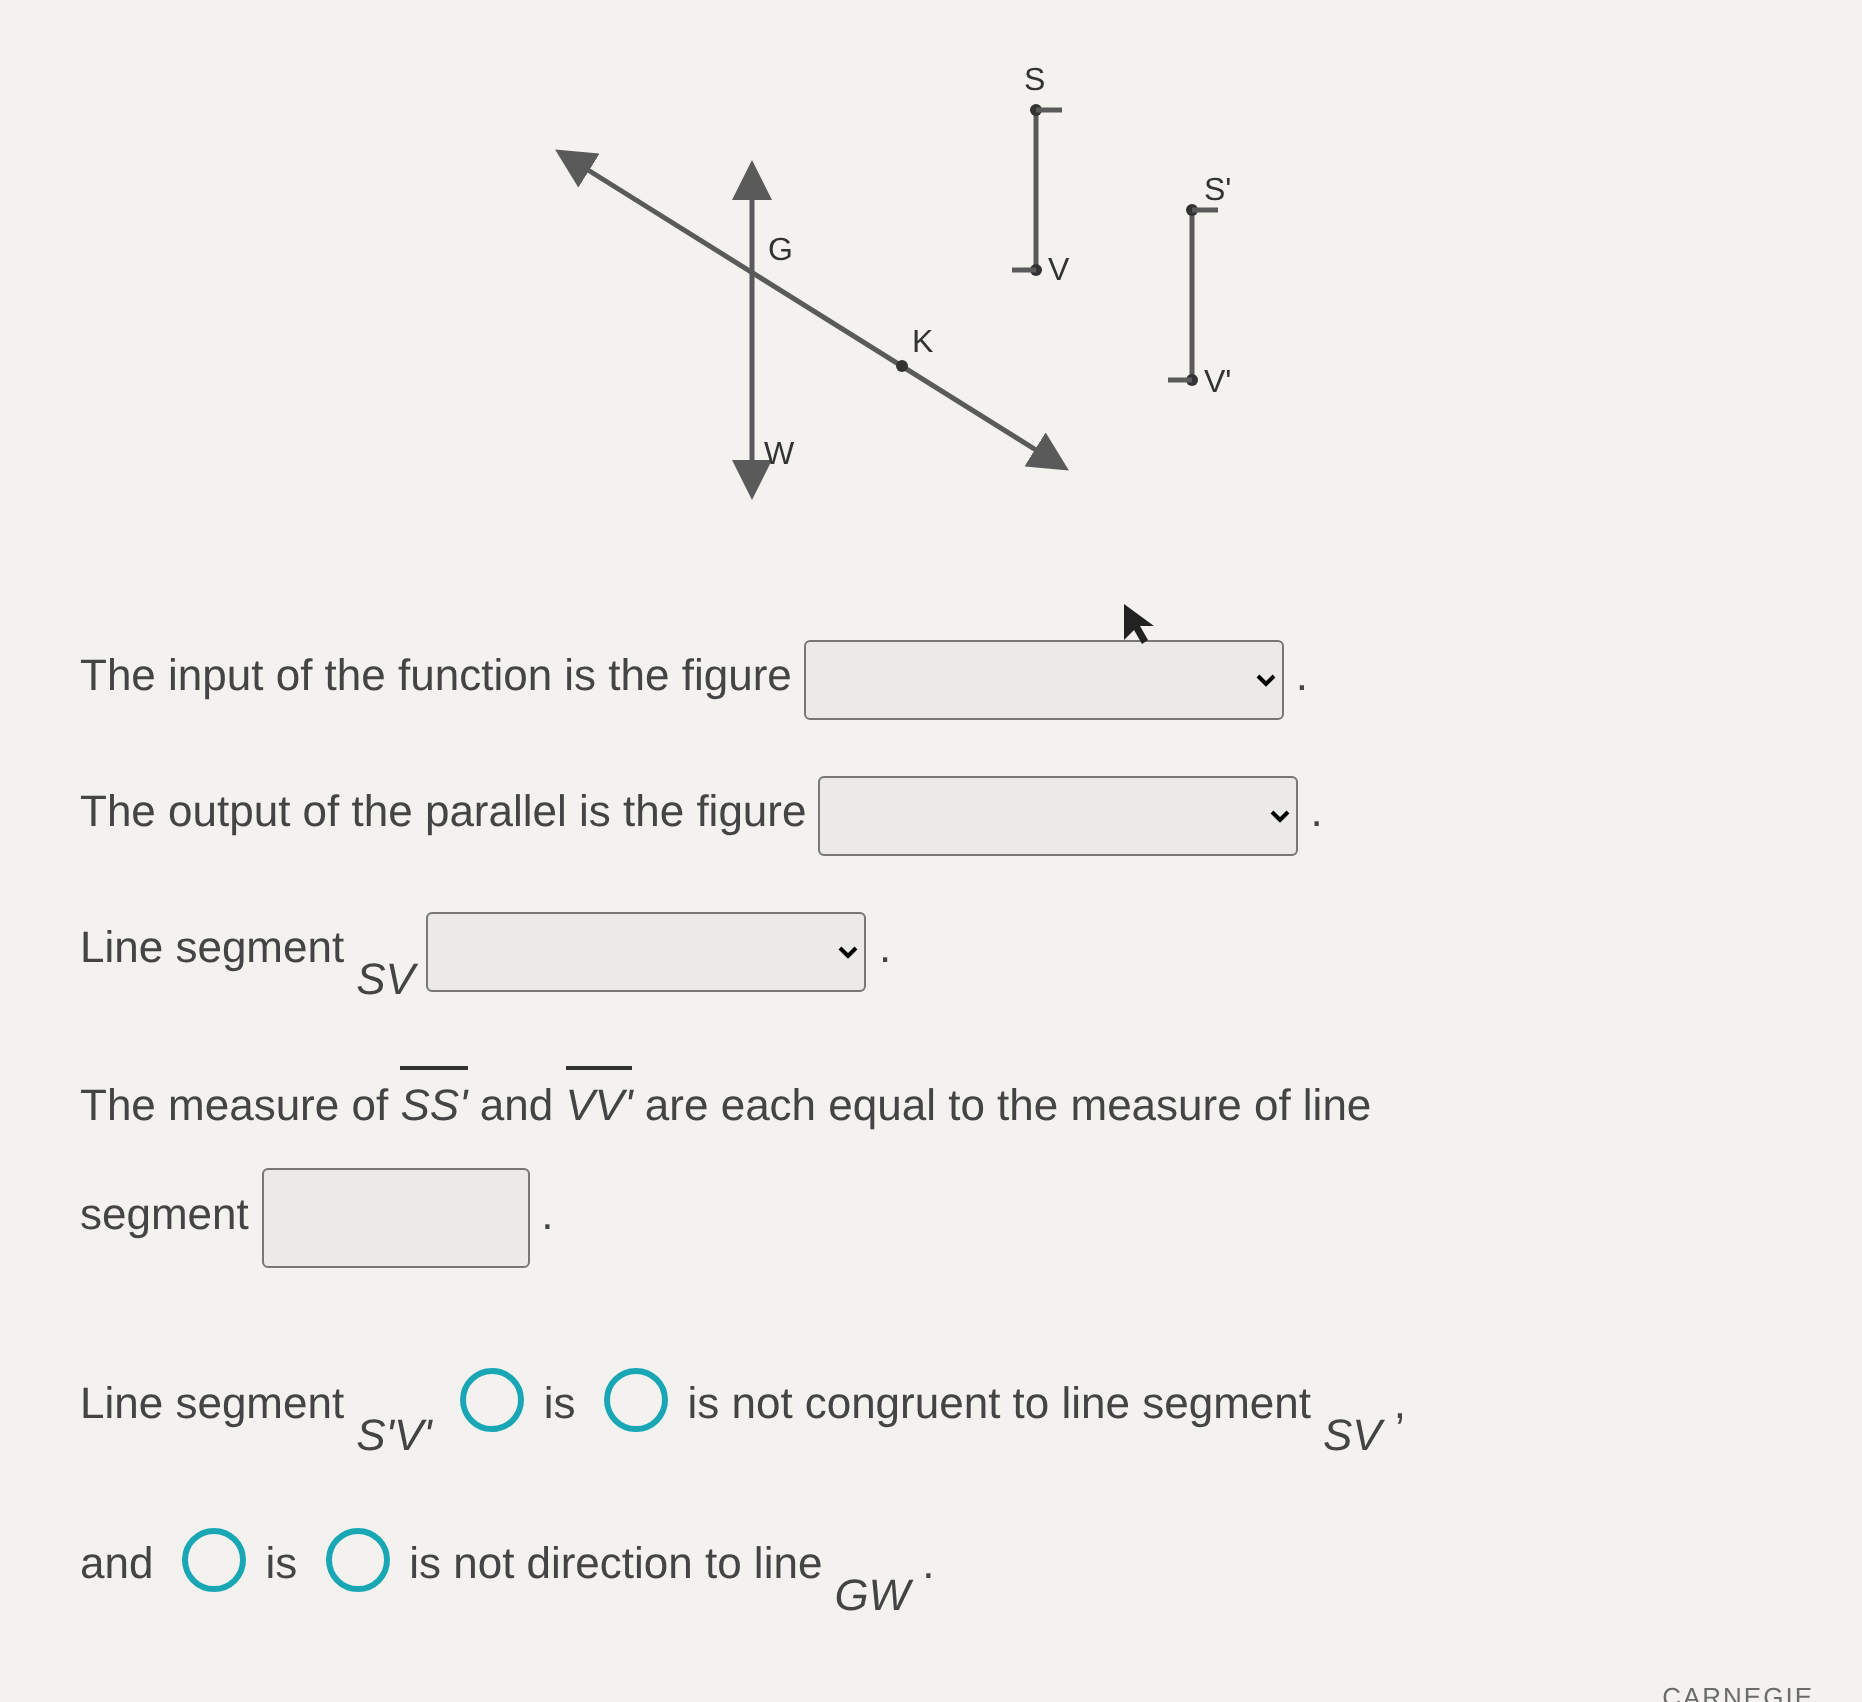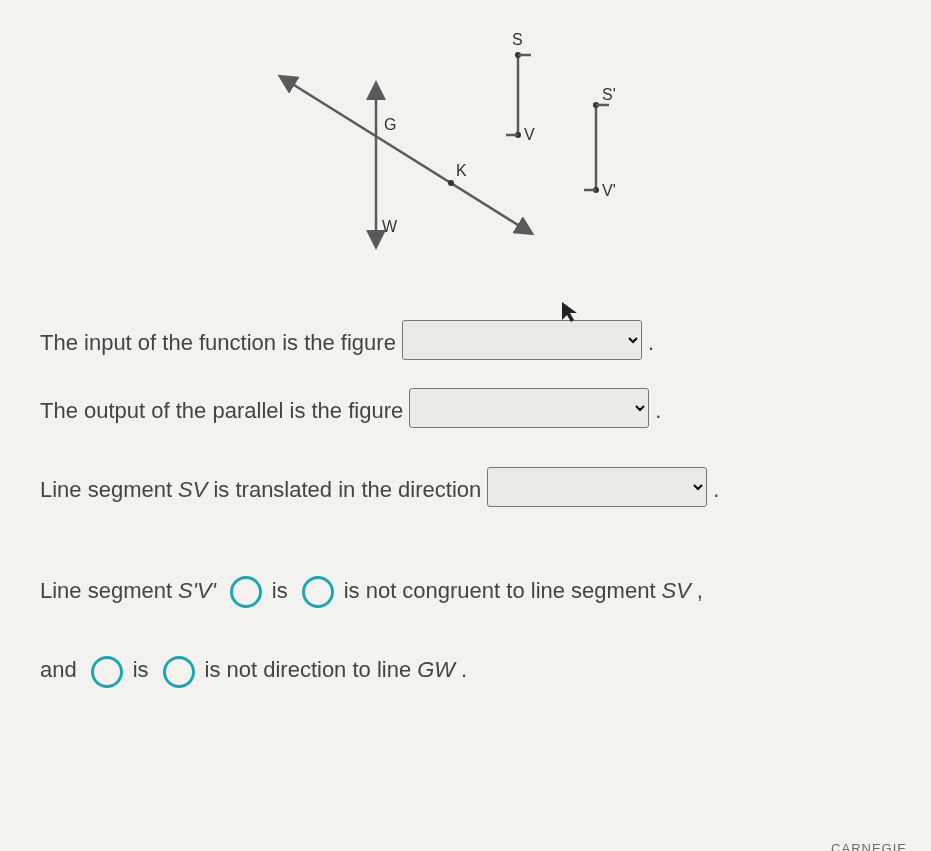--- a/index.html
+++ b/index.html
@@ -21,21 +21,21 @@
     margin-bottom: 40px;
   }
   svg.diagram { display: block; }
   .line {
     font-size: 22px;
     color: #444;
     margin: 28px 0;
     line-height: 1.6;
     display: flex;
     flex-wrap: wrap;
-    align-items: flex-end;
+    align-items: flex-start;
     gap: 8px 6px;
   }
   .line .text { white-space: nowrap; }
   .italic { font-style: italic; margin-top: 16px; }
   select.dropdown, input.textfield {
     height: 40px;
     border: 1px solid #777;
     background: #eceae7;
     font-size: 18px;
     padding: 4px 6px;
@@ -143,25 +143,35 @@
 
   <div class="line">
     <span class="text">The output of the parallel is the figure</span>
     <select class="dropdown" title=""></select>
     <span class="text">.</span>
   </div>
 
   <div class="line">
     <span class="text">Line segment</span>
     <span class="text italic">SV</span>
-    <span class="text">is translated in the direction</span>
     <select class="dropdown" style="min-width:220px" title=""></select>
     <span class="text">.</span>
   </div>
 
+  <div class="line" style="display:block">
+    <span class="text">The measure of</span>
+    <span class="segbar">SS'</span>
+    <span class="text">and</span>
+    <span class="segbar">VV'</span>
+    <span class="text">are each equal to the measure of line</span>
+    <div style="height:14px"></div>
+    <span class="text">segment</span>
+    <input type="text" class="textfield" style="">
+    <span class="text">.</span>
+  </div>
 
   <div class="line" style="margin-top:50px">
     <span class="text">Line segment</span>
     <span class="text italic">S'V'</span>
     <span class="radio"></span>
     <span class="text">is</span>
     <span class="radio"></span>
     <span class="text">is not</span>
     <span class="text">congruent to line segment</span>
     <span class="text italic">SV</span>

